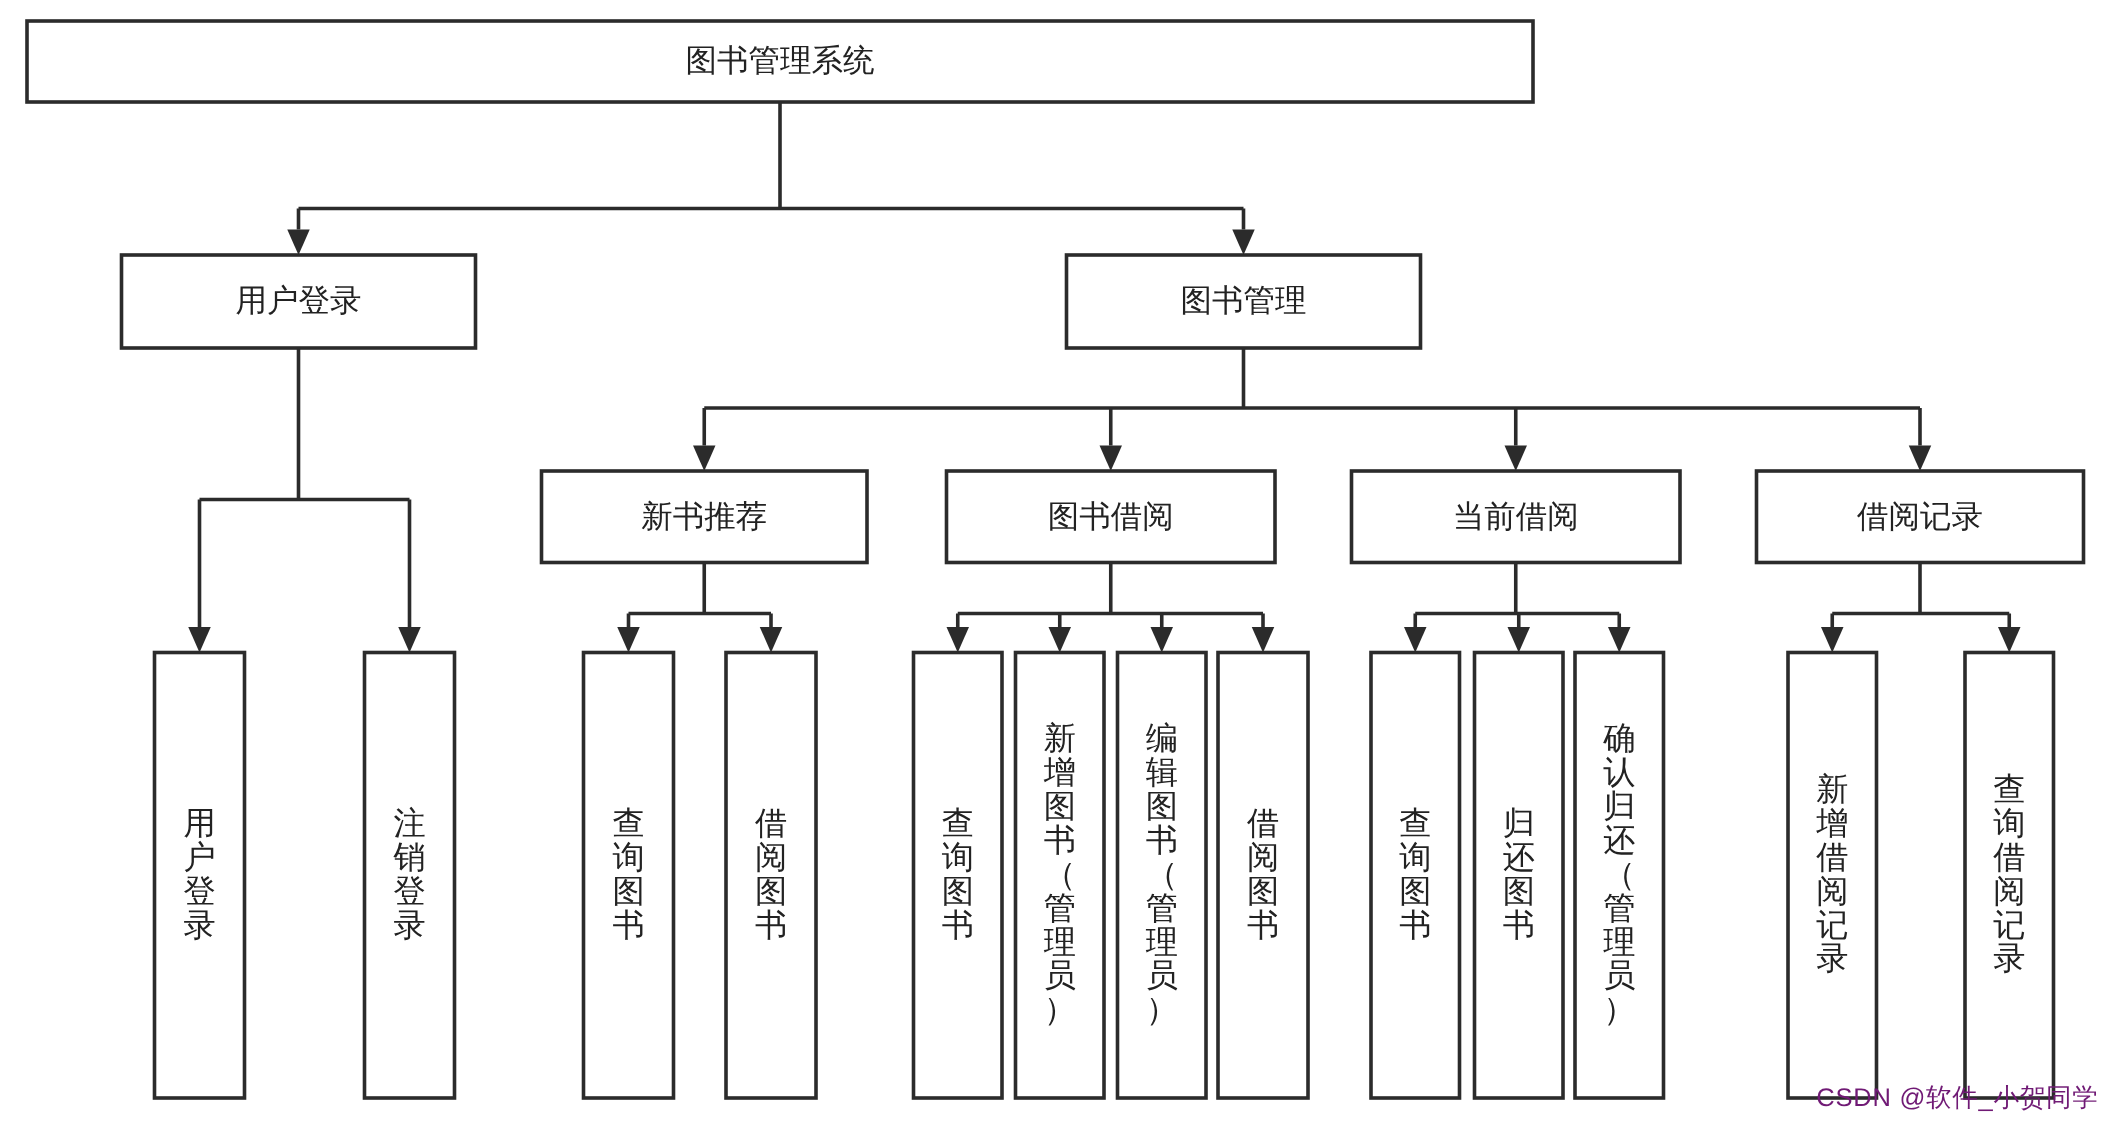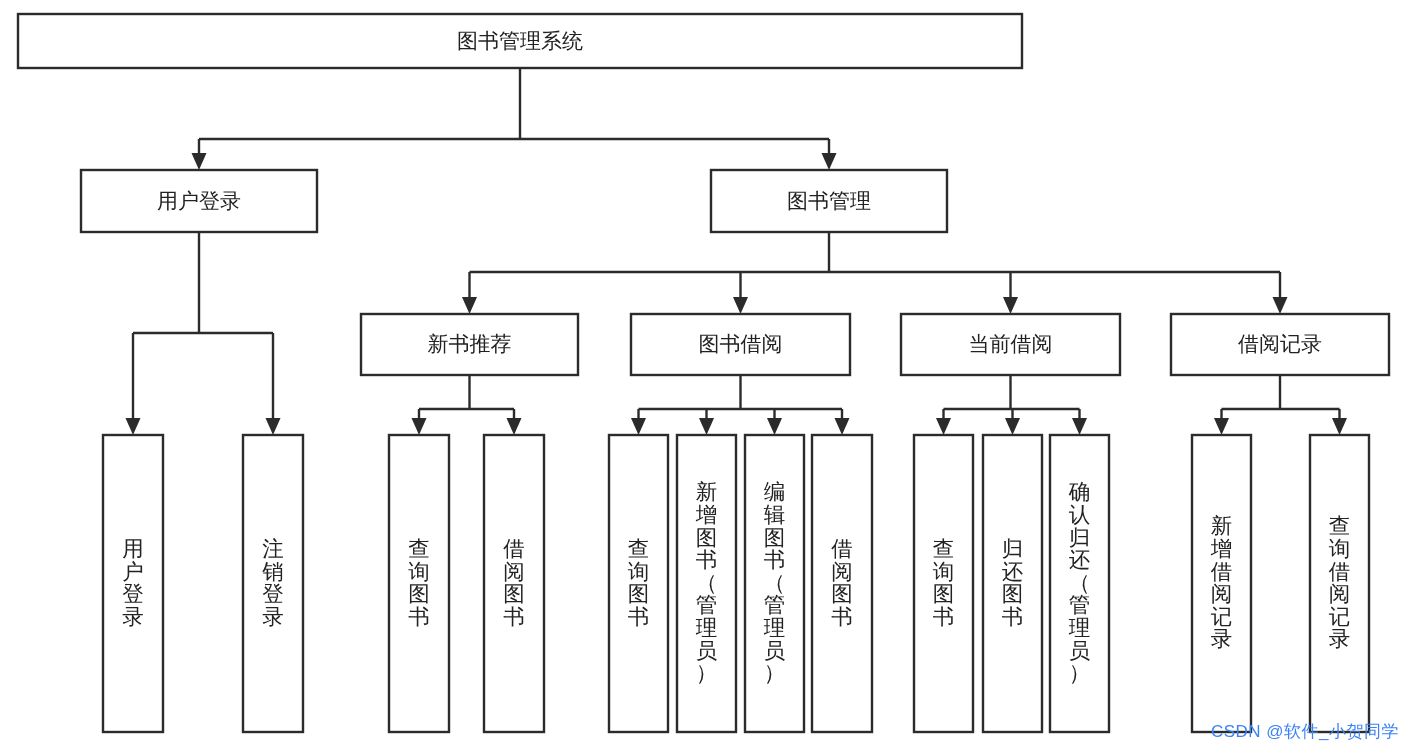--- a/index.html
+++ b/index.html
@@ -24,21 +24,21 @@
     font-family:"Liberation Sans","DejaVu Sans",sans-serif;
     fill:#222222;
     font-size:21.5px;
     text-anchor:middle;
   }
   .watermark{
     position:absolute;
     right:6px;bottom:4px;
     font-family:"Liberation Sans","DejaVu Sans",sans-serif;
     font-size:17px;
-    color:#3b82f6;
+    color:#701a75;
     letter-spacing:0.5px;
     white-space:nowrap;
     user-select:none;
   }
 </style>
 </head>
 <body>
 
 <div id="diagram-root">
   <svg id="tree" viewBox="0 0 1405 747">

